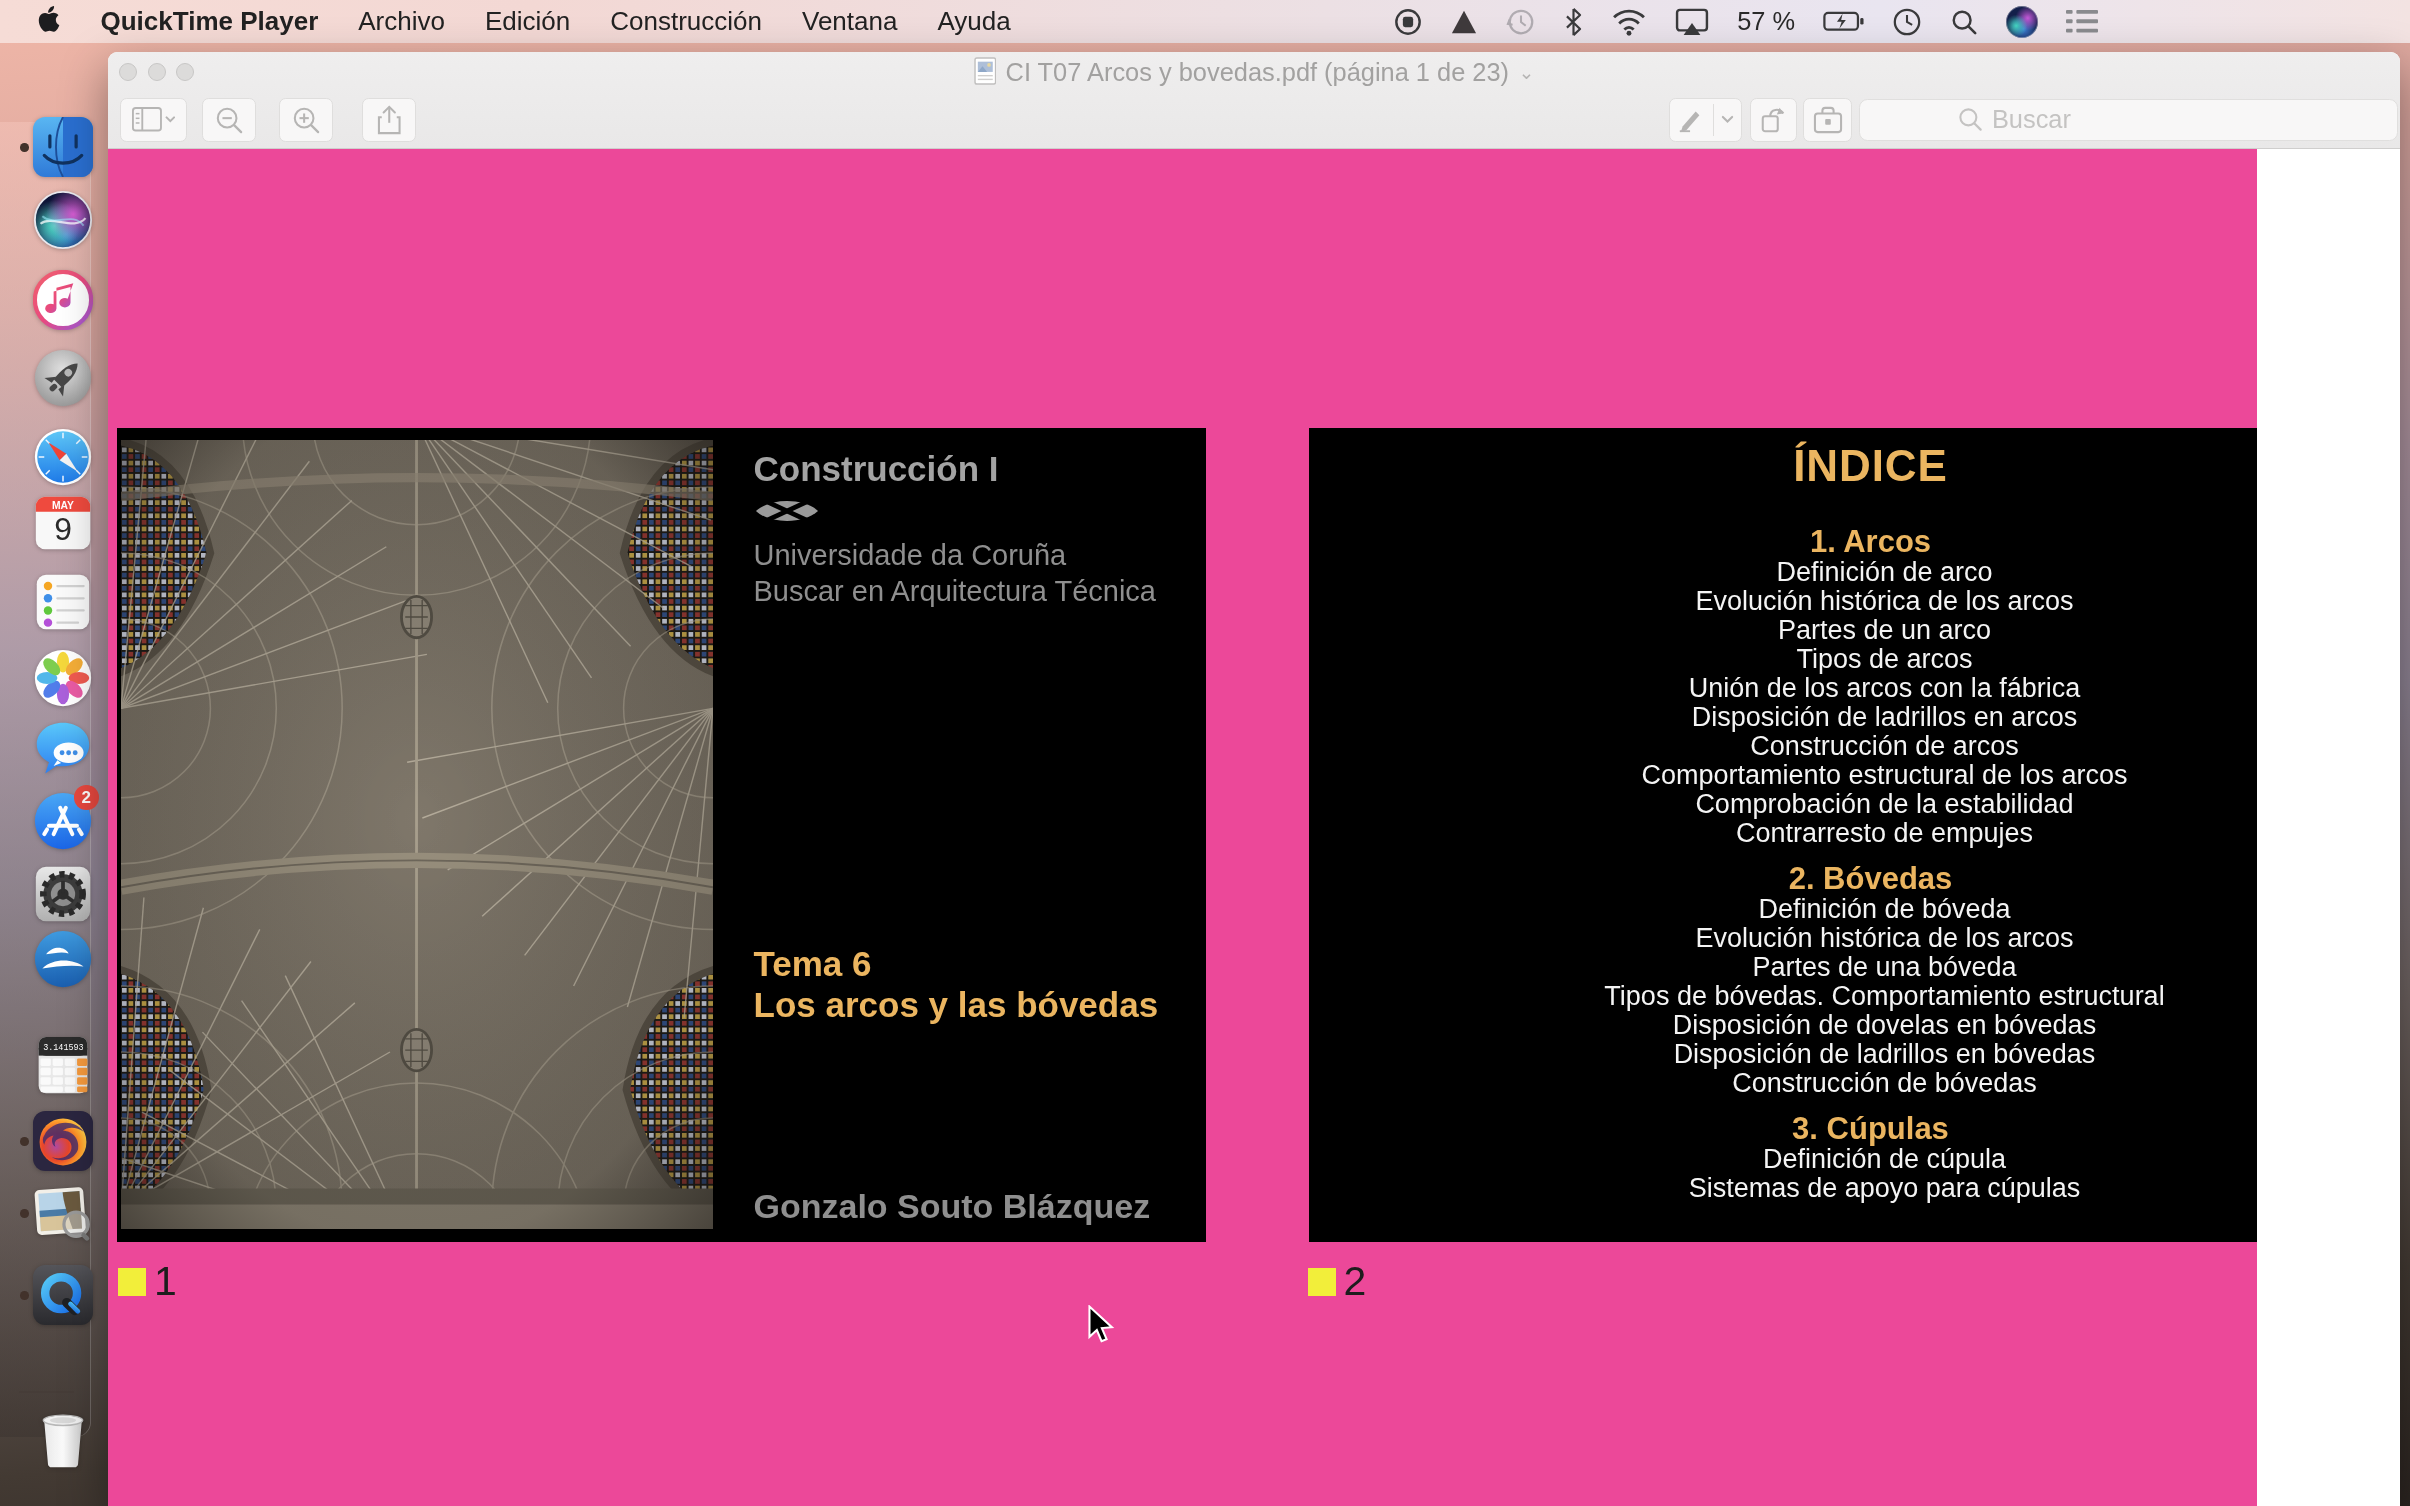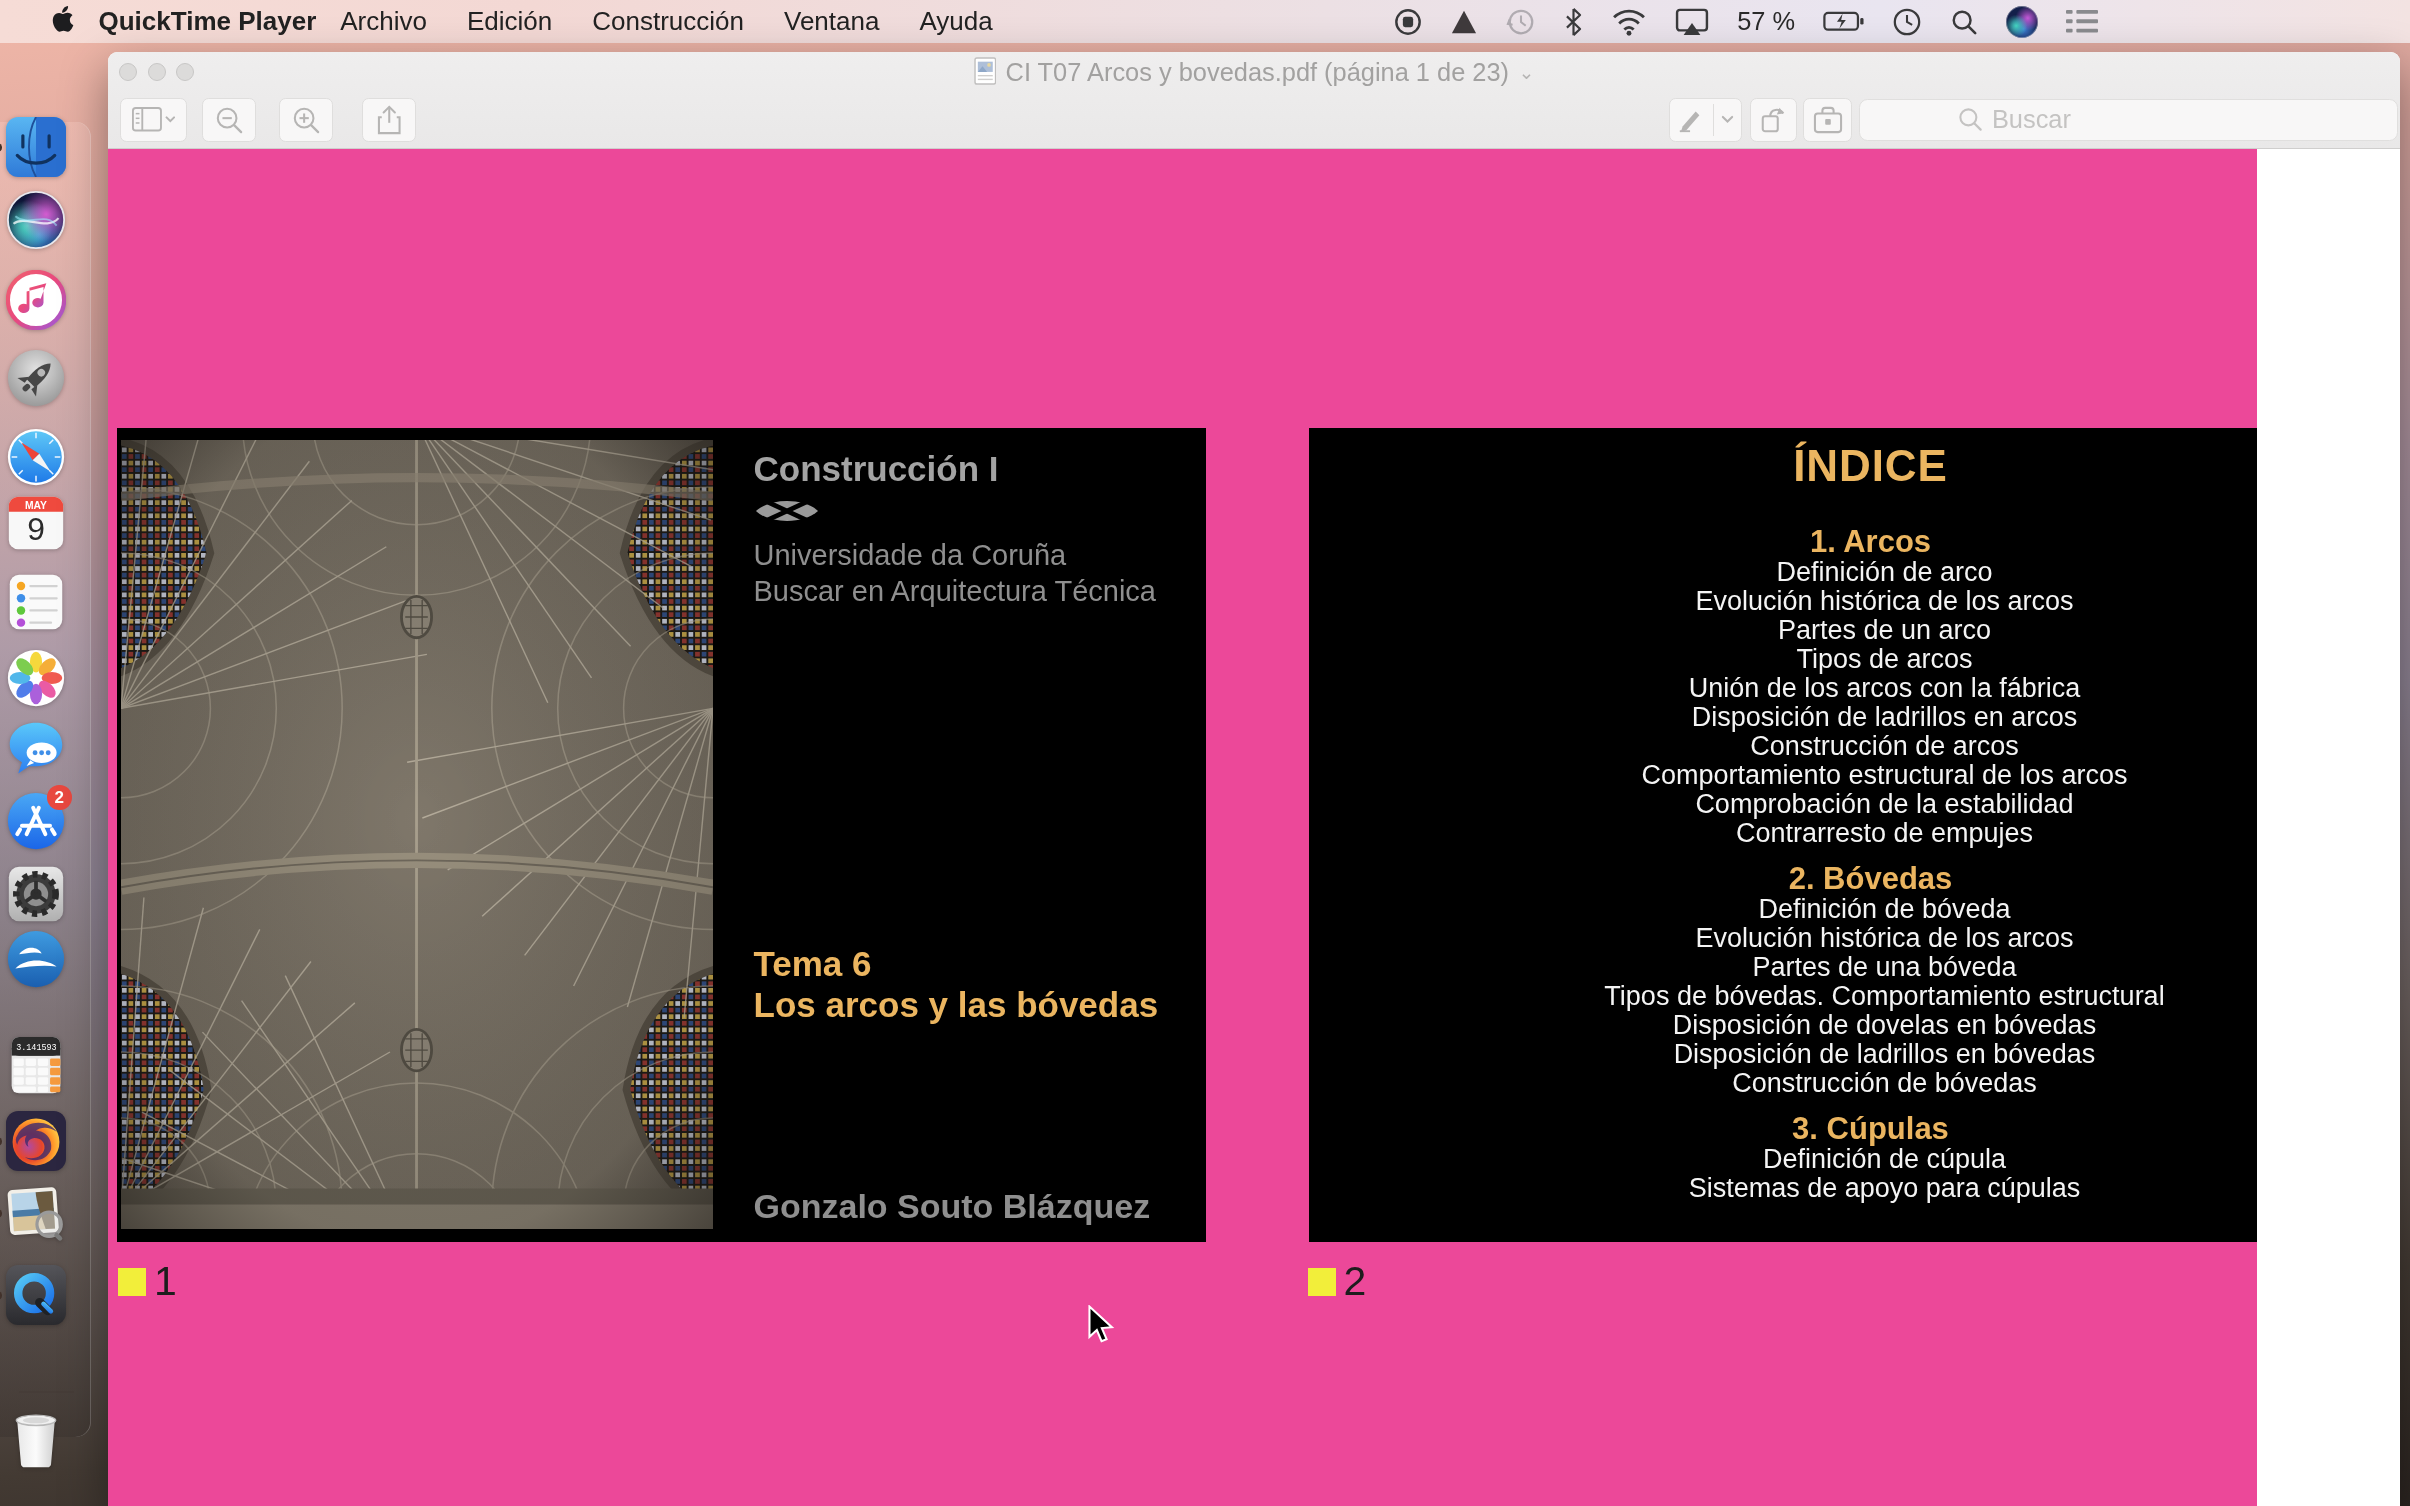--- a/index.html
+++ b/index.html
@@ -6,33 +6,33 @@
   html,body { width:2411px; height:1507px; overflow:hidden; }
   body { font-family:"Liberation Sans","DejaVu Sans",sans-serif; }
 
   .desktop{ position:relative; width:2411px; height:1507px;
     background:linear-gradient(175deg,#f0b7a8 0%,#d9a49c 18%,#a9909c 38%,#8d8292 52%,#6d6260 70%,#433a33 86%,#2b2420 100%); }
 
   
   .menubar{ position:absolute; left:0; top:0; width:2411px; height:43px;
     background:linear-gradient(90deg,#f6dcd6 0%,#f3d8d4 22%,#ece0e4 55%,#e9e5f0 78%,#f3e3e2 100%);
     display:flex; align-items:center; color:#222; font-size:26px; }
-  .menubar .left{ display:flex; align-items:center; gap:24px; padding-left:50px; }
+  .menubar .left{ display:flex; align-items:center; gap:40px; padding-left:36px; }
   .app-name{ font-weight:bold; }
   .menu-item{ white-space:nowrap; }
   .status{ position:absolute; right:313px; top:0; height:43px; display:flex; align-items:center; gap:28px; }
   .status svg{ display:block; }
   .batt-pct{ font-size:25.4px; color:#2a2a2a; }
 
   
   .dock-strip{ position:absolute; left:0; top:43px; width:105px; height:1463px; }
   .dock-panel{ position:absolute; left:0; top:79px; width:91px; height:1315px;
     background:linear-gradient(180deg,rgba(244,196,186,.55),rgba(180,166,178,.5) 40%,rgba(110,100,95,.5) 75%,rgba(60,52,48,.55));
     border-radius:0 15px 15px 0; box-shadow:inset -0.9px 0 0 rgba(255,255,255,.25); }
-  .dock-icon{ position:absolute; left:6px; width:60px; height:60px; }
+  .dock-icon{ position:absolute; left:33px; width:60px; height:60px; }
   .dock-icon svg{ width:60px; height:60px; display:block; filter:drop-shadow(0 1.9px 1.9px rgba(0,0,0,.25)); }
   .run-dot{ position:absolute; left:3.8px; width:8.5px; height:8.5px; border-radius:50%; background:#42322b; }
   .dock-divider{ position:absolute; left:19px; top:1348px; width:55px; height:1.9px; background:rgba(70,60,55,.7); }
   .badge{ position:absolute; right:-5.6px; top:-5.6px; min-width:24.5px; height:24.5px; border-radius:12.2px;
     background:#e8483f; color:#fff; font-size:17px; font-weight:bold; display:flex; align-items:center; justify-content:center; }
 
   
   .window{ position:absolute; left:108px; top:52px; width:2292px; height:1455px;
     border-radius:9.4px 9.4px 0 0; background:#fff; box-shadow:0 17px 47px rgba(0,0,0,.4);padding-left:39px; }
   .chrome{ position:absolute; left:0; top:0; width:100%; height:97px; background:linear-gradient(180deg,#efeeee,#e9e8e8);

